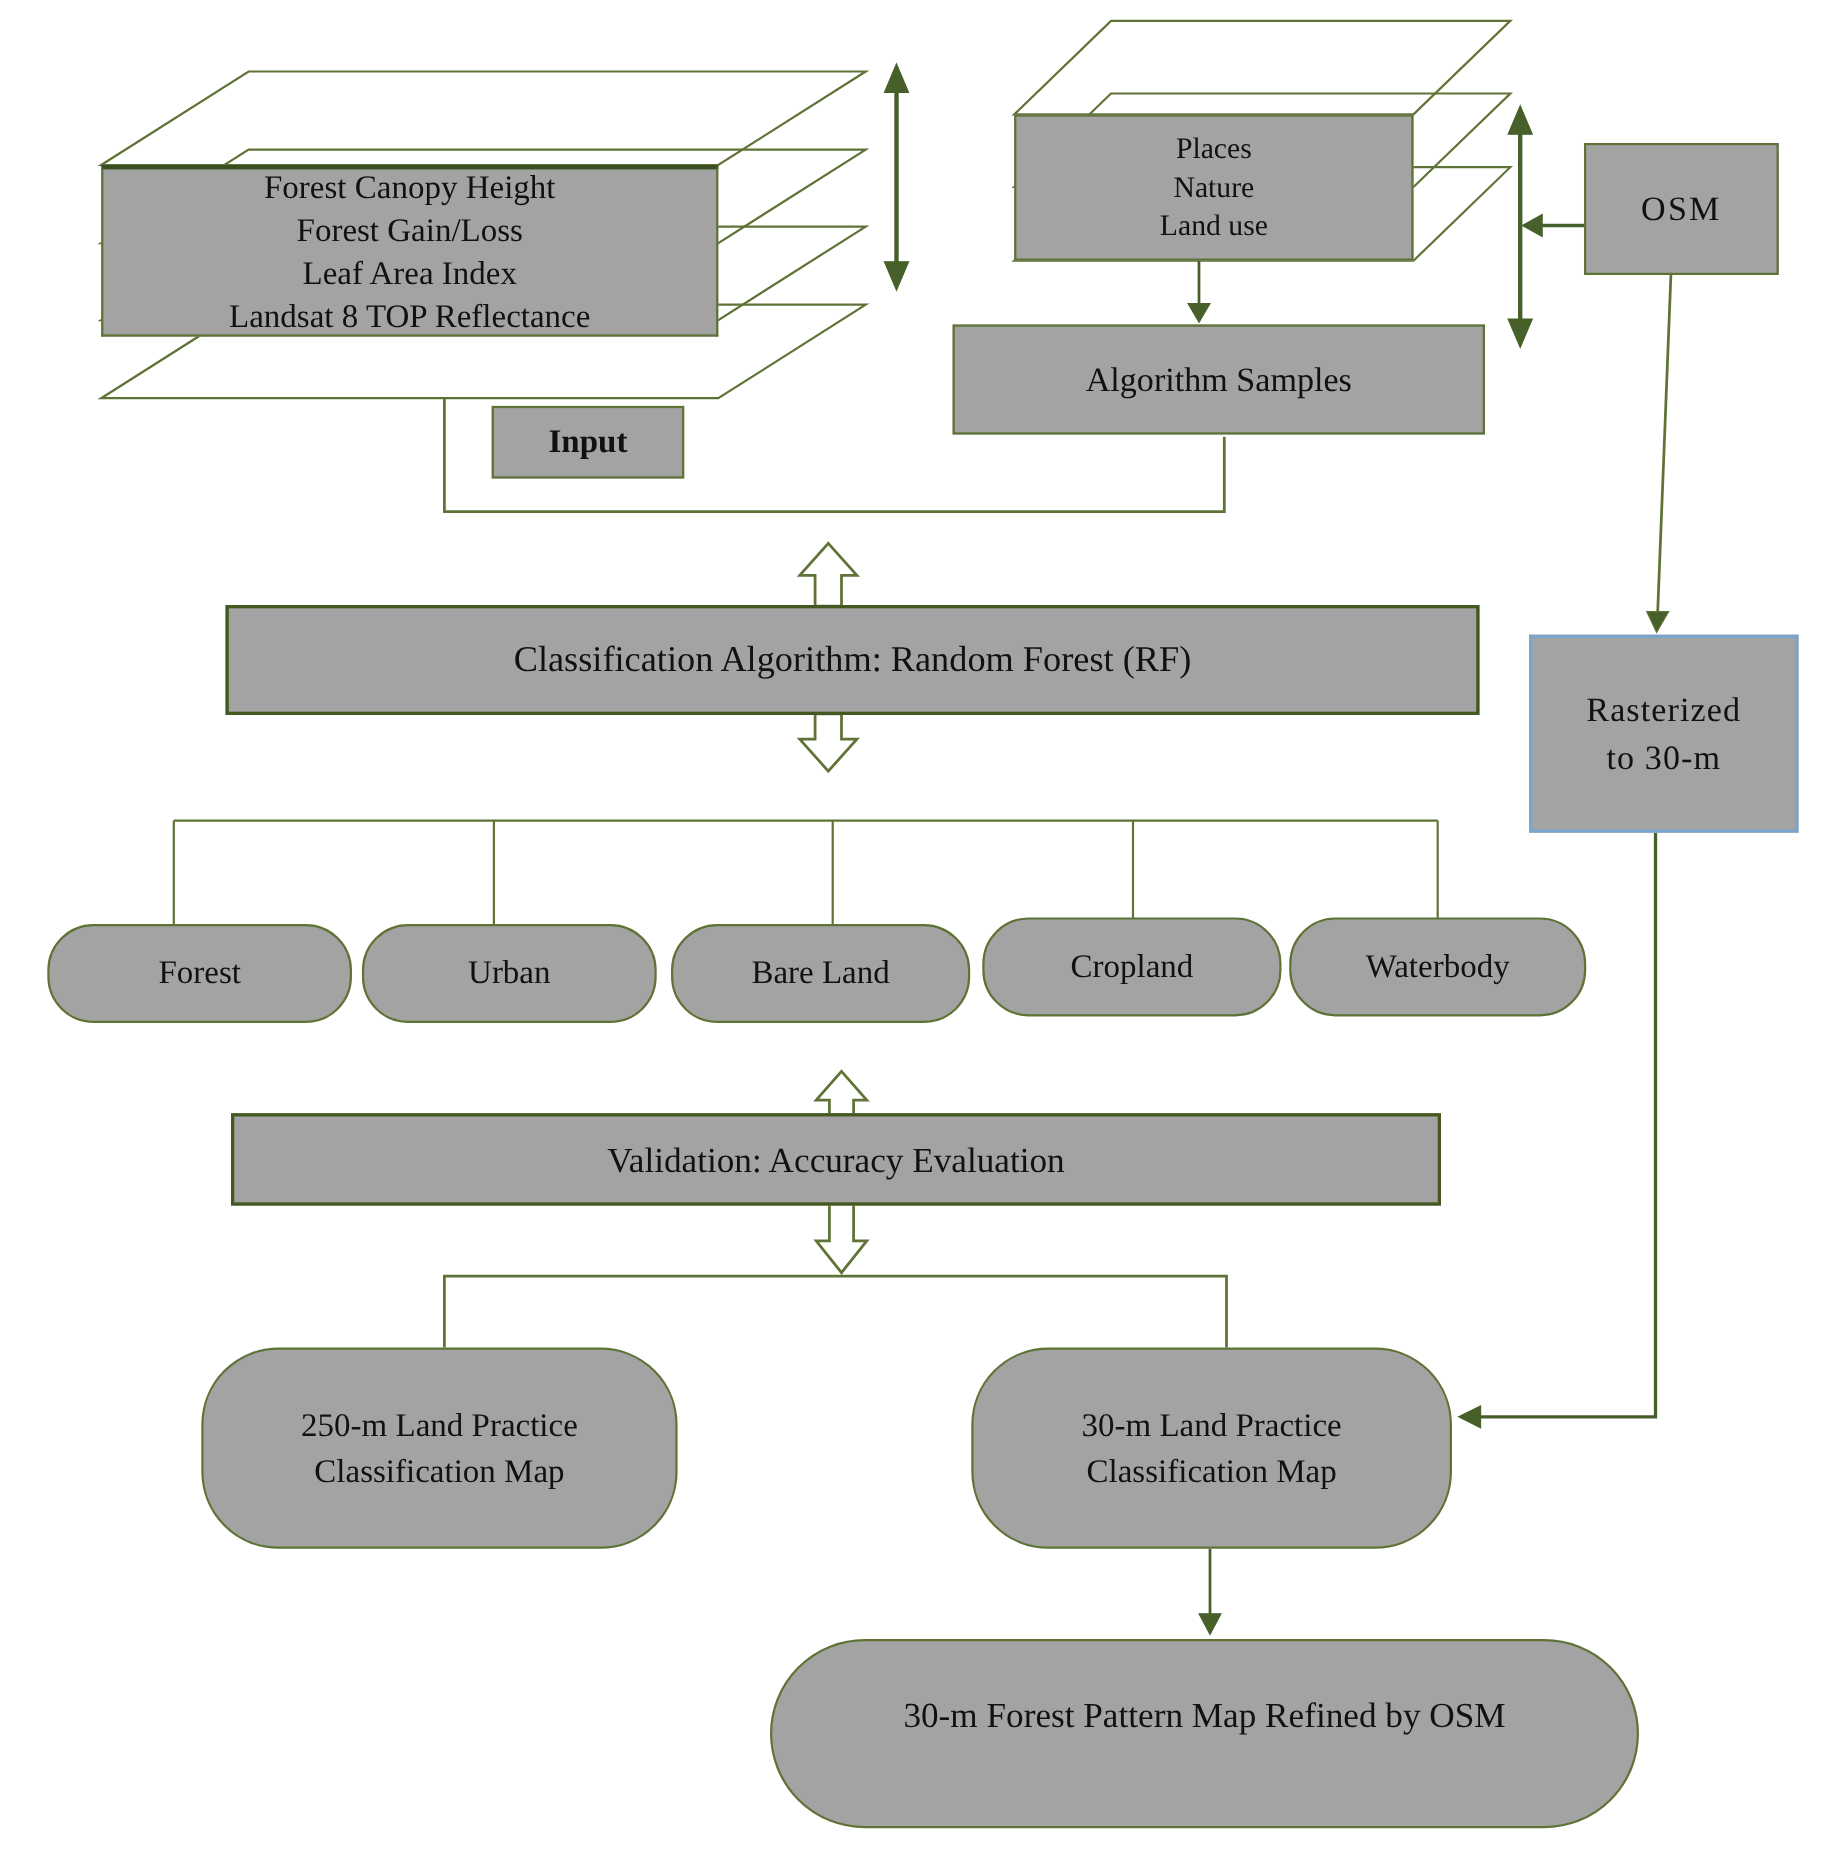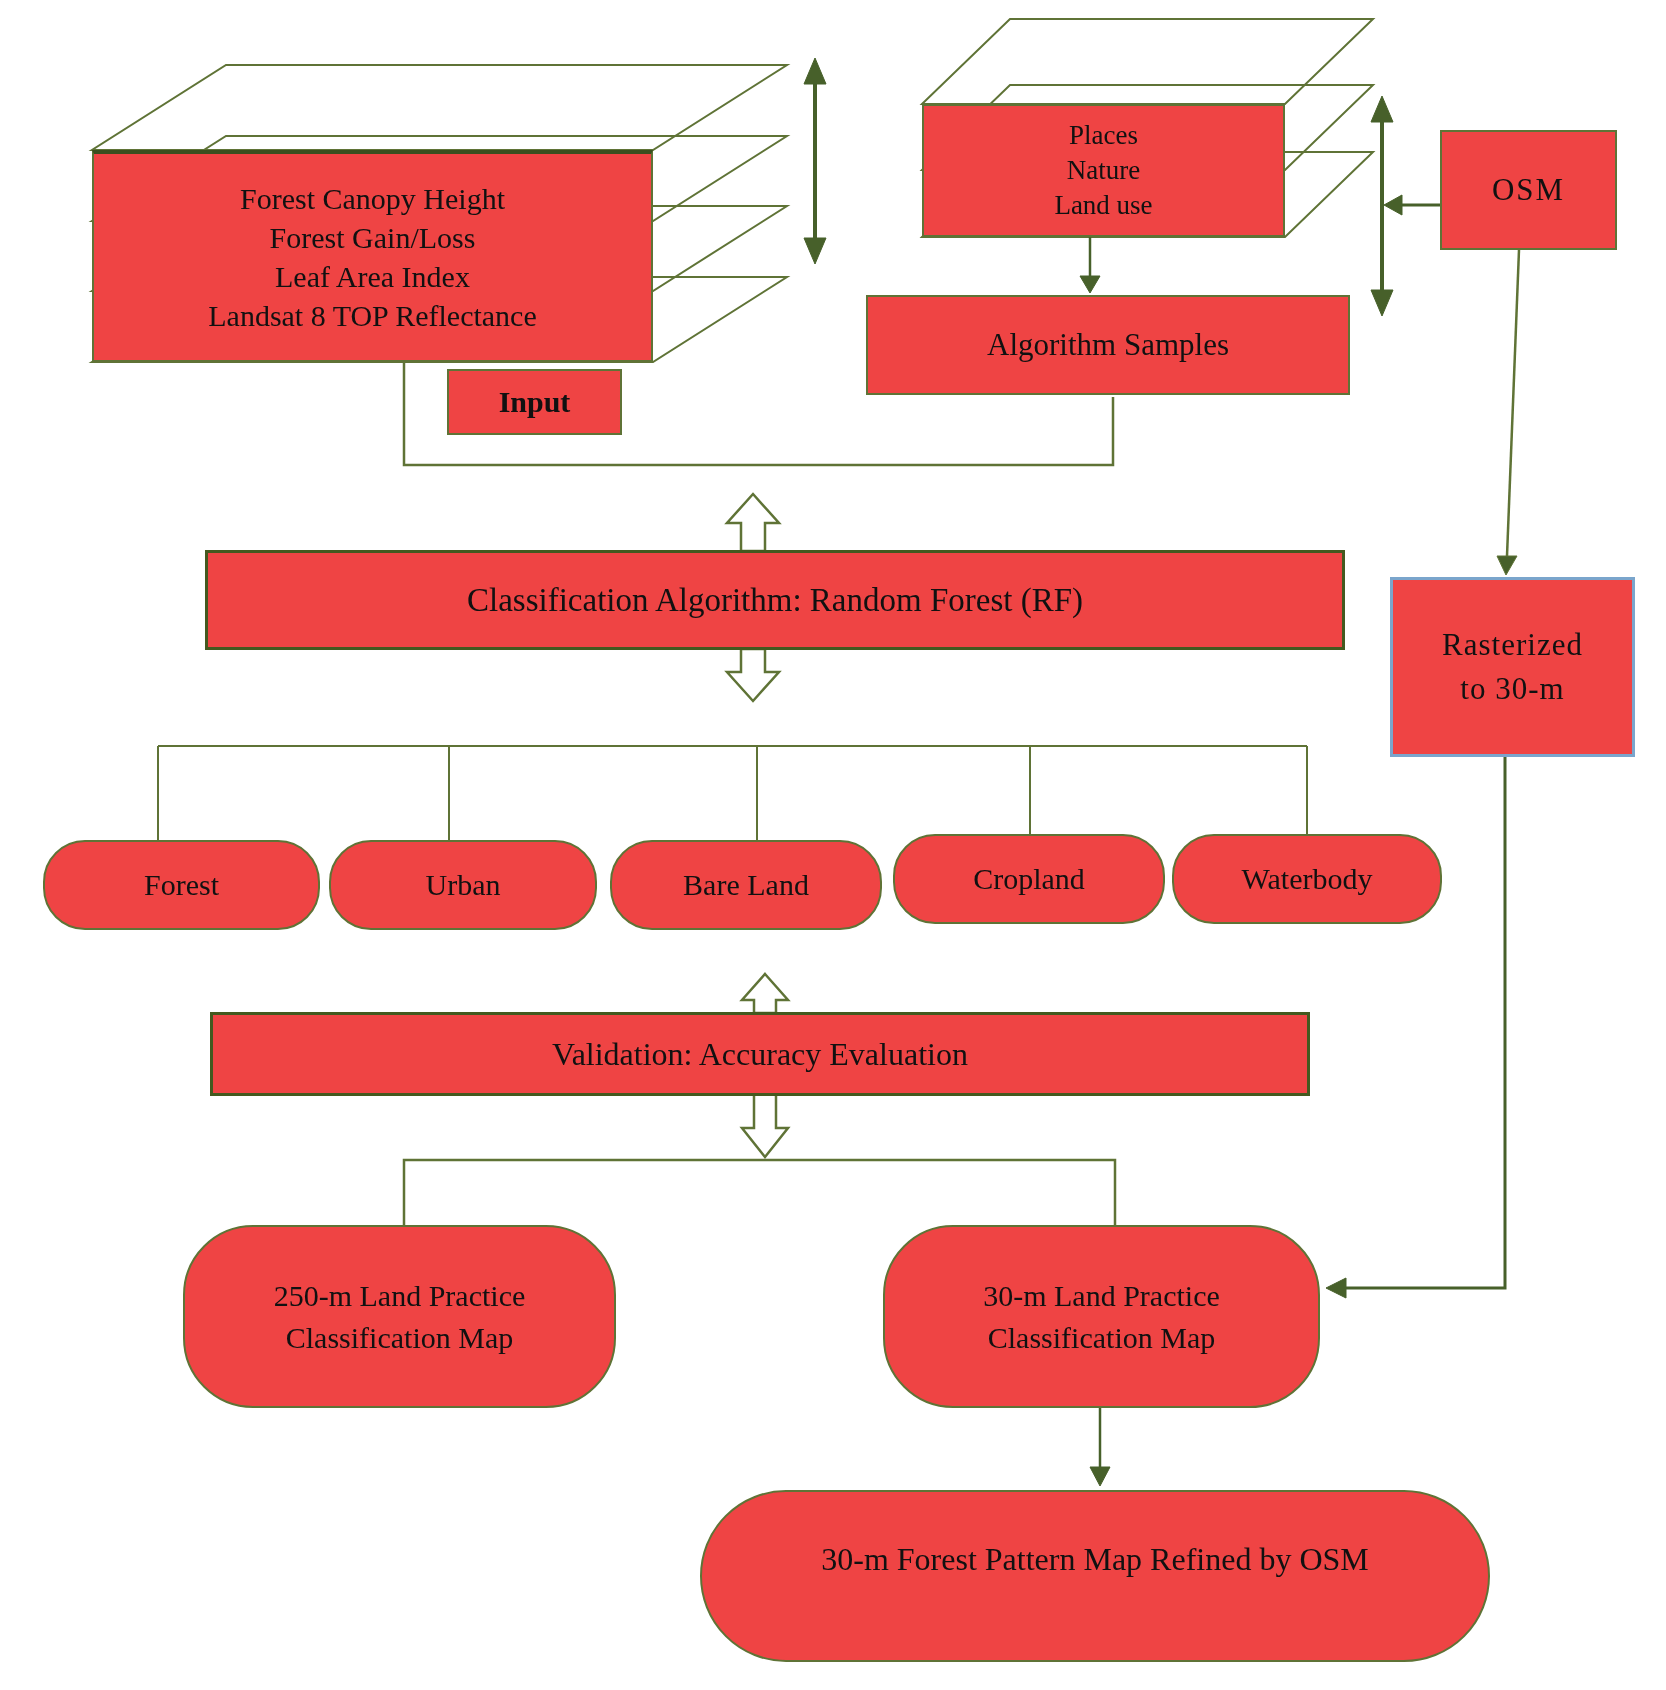--- a/index.html
+++ b/index.html
@@ -2,21 +2,21 @@
 <html><head>
 <meta charset="utf-8">
 <style>
   html,body{margin:0;padding:0;background:#ffffff;}
   #canvas{
     position:relative;width:1666px;height:1690px;background:#ffffff;
     font-family:"Liberation Serif","DejaVu Serif",serif;color:#111;
     overflow:hidden;
   }
   #wires{position:absolute;left:0;top:0;z-index:0;}
-  .node{position:absolute;background:#ef4444;border:2px solid #5f7336;box-sizing:border-box;
+  .node{position:absolute;background:#a3a3a3;border:2px solid #5f7336;box-sizing:border-box;
         display:flex;flex-direction:column;align-items:center;justify-content:center;
         text-align:center;z-index:1;}
   .node .ln{display:block;}
   .stack-front{border-top:4px solid #3a4f1f;font-size:30px;line-height:39px;}
   .places-front{font-size:27px;line-height:35px;}
   .plain{font-size:30px;}
   .training{font-size:31px;}
   .osm{font-size:31px;letter-spacing:2px;}
   .bigbar{border:3px solid #44591f;font-size:33px;}
   .valbar{border:3px solid #44591f;font-size:32px;}
@@ -98,21 +98,21 @@
     </g>
 
     <g fill="#ffffff" stroke="#5f7336" stroke-width="2.5">
       <path d="M753,494 L779,523 L765,523 L765,551 L741,551 L741,523 L727,523 Z"></path>
       <path d="M741,649 L765,649 L765,672 L779,672 L753,701 L727,672 L741,672 Z"></path>
       <path d="M765,974 L788,1000 L776,1000 L776,1013 L754,1013 L754,1000 L742,1000 Z"></path>
       <path d="M754,1094 L776,1094 L776,1128 L788,1128 L765,1157 L742,1128 L754,1128 Z"></path>
     </g>
   </svg>
 
-  <div class="node stack-front" style="left:92px;top:150px;width:561px;height:212px;">
+  <div class="node stack-front" style="left:92px;top:150px;width:561px;height:156px;">
     <span class="ln">Forest Canopy Height</span>
     <span class="ln">Forest Gain/Loss</span>
     <span class="ln">Leaf Area Index</span>
     <span class="ln">Landsat 8 TOP Reflectance</span>
   </div>
 
   <div class="node plain" style="left:447px;top:369px;width:175px;height:66px;font-weight:bold;">
     <span>Input</span>
   </div>
 

